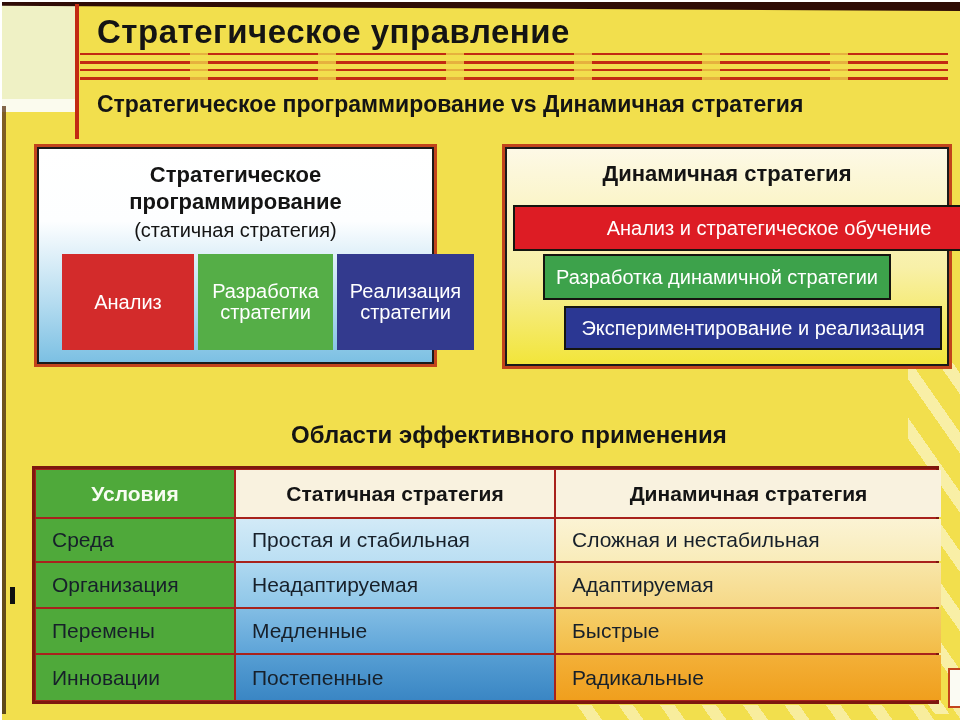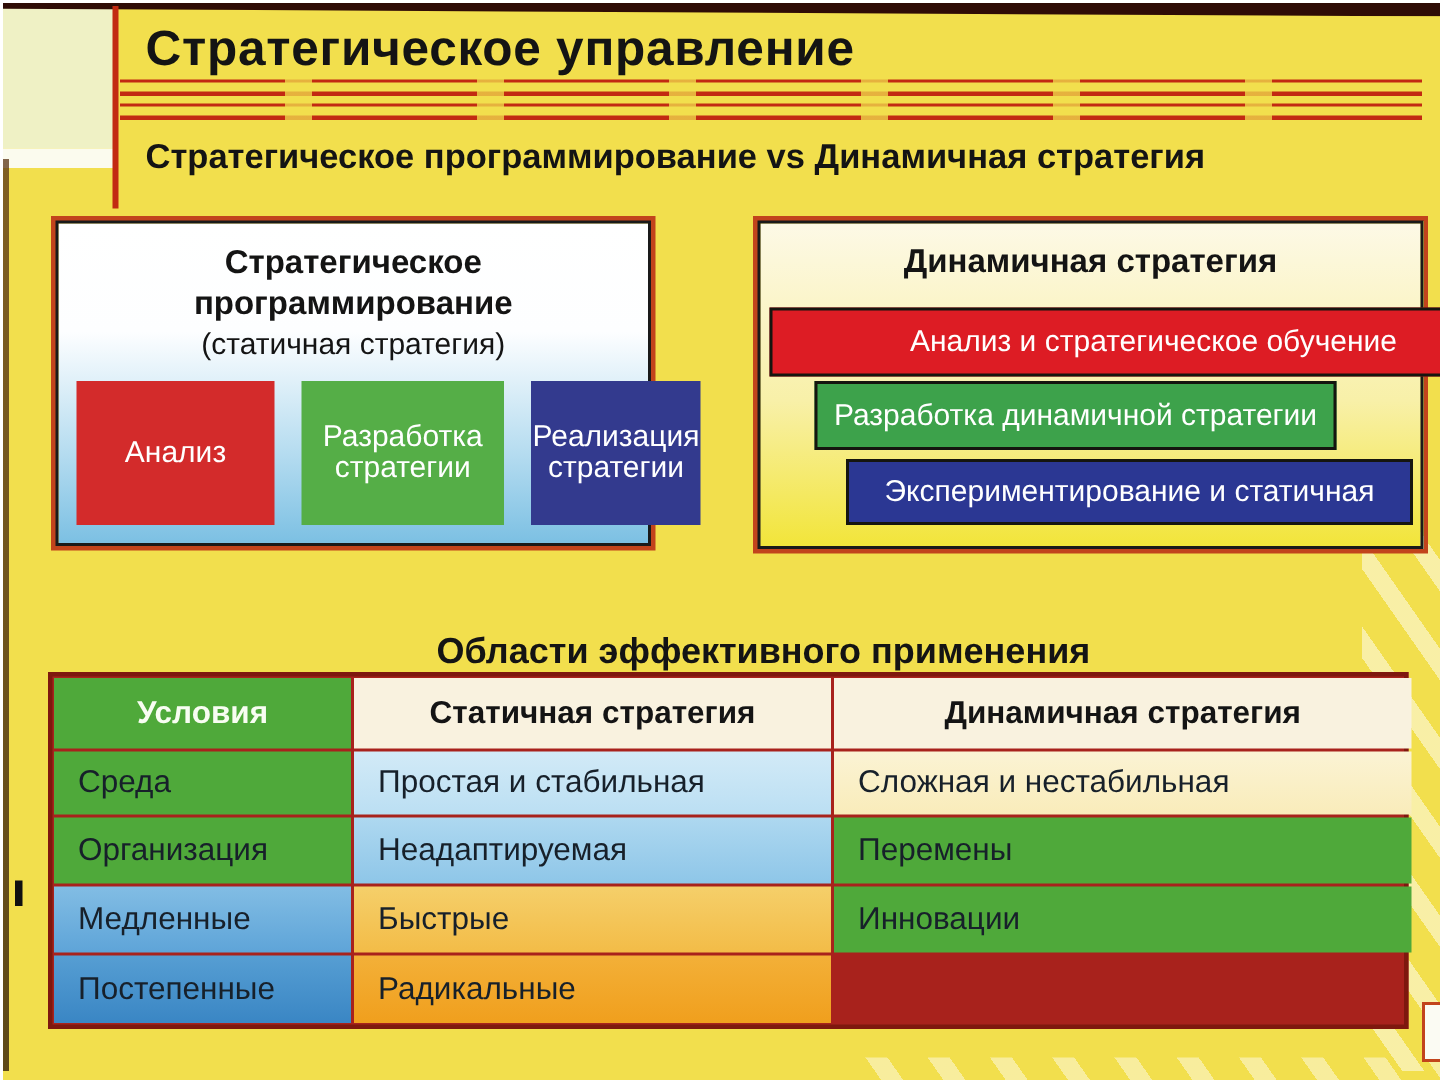--- a/index.html
+++ b/index.html
@@ -72,22 +72,22 @@
     background: linear-gradient(180deg, #fdf9e6 0%, #f8f0a8 55%, #f2e53a 100%);
   }
   .panel-title {
     text-align: center; font-weight: 700; font-size: 22px;
     line-height: 1.15; padding-top: 11px;
   }
   .panel-subtitle {
     text-align: center; font-weight: 400; font-size: 20px; line-height: 1.2;
   }
   .block-row {
-    position: absolute; left: 11px; top: 104px; width: 414px; height: 98px;
-    display: flex; gap: 18px;
+    position: absolute; left: 22px; top: 104px; width: 414px; height: 98px;
+    display: flex; gap: 4px;
   }
   .stage-block {
     color: #ffffff; font-size: 20px; line-height: 1.05;
     display: flex; align-items: center; justify-content: center;
     text-align: center;
   }
   .block-analysis    { flex: 0 0 132px; background: #d32b2b; }
   .block-development { flex: 0 0 135px; background: #55ae47; }
   .block-realization { flex: 1 1 auto;  background: #333a8e; }
 
@@ -101,21 +101,21 @@
   .bar-3 { left: 57px; top: 157px; width: 378px; height: 44px; background: #2b3793; }
 
   
   .section-heading {
     position: absolute; left: 248px; top: 418px;
     font-size: 24px; font-weight: 700; z-index: 5; margin-left: 40px;
   }
 
   
   .apps-table {
-    position: absolute; left: 30px; top: 446px; width: 907px; z-index: 5;
+    position: absolute; left: 30px; top: 464px; width: 907px; z-index: 5;
     display: grid;
     grid-template-columns: 198px 318px 385px;
     grid-template-rows: 47px 42px 44px 44px 45px;
     gap: 2px;
     background: #a8221c;
     border: 3px solid #7e180e;
   }
   .cell { display: flex; align-items: center; font-size: 21px; }
   .cell-header { justify-content: center; font-weight: 700; }
   .head-cream  { background: #f9f2df; color: #141414; }
@@ -178,36 +178,37 @@
       <div class="stage-block block-analysis">Анализ</div>
       <div class="stage-block block-development">Разработка стратегии</div>
       <div class="stage-block block-realization">Реализация стратегии</div>
     </div>
   </div>
 
   <div class="panel dynamic-panel">
     <div class="panel-title">Динамичная стратегия</div>
     <div class="dyn-bar bar-1">Анализ и стратегическое обучение</div>
     <div class="dyn-bar bar-2">Разработка динамичной стратегии</div>
-    <div class="dyn-bar bar-3">Экспериментирование и статичная</div>
+    <div class="dyn-bar bar-3">Экспериментирование и реализация</div>
   </div>
 
   <h3 class="section-heading">Области эффективного применения</h3>
 
   <div class="apps-table">
     <div class="cell cell-header green-cell">Условия</div>
     <div class="cell cell-header head-cream">Статичная стратегия</div>
     <div class="cell cell-header head-cream">Динамичная стратегия</div>
 
     <div class="cell cell-data green-cell">Среда</div>
     <div class="cell cell-data c2-r1">Простая и стабильная</div>
     <div class="cell cell-data c3-r1">Сложная и нестабильная</div>
 
     <div class="cell cell-data green-cell">Организация</div>
     <div class="cell cell-data c2-r2">Неадаптируемая</div>
+    <div class="cell cell-data c3-r2">Адаптируемая</div>
 
     <div class="cell cell-data green-cell">Перемены</div>
     <div class="cell cell-data c2-r3">Медленные</div>
     <div class="cell cell-data c3-r3">Быстрые</div>
 
     <div class="cell cell-data green-cell">Инновации</div>
     <div class="cell cell-data c2-r4">Постепенные</div>
     <div class="cell cell-data c3-r4">Радикальные</div>
   </div>
 

